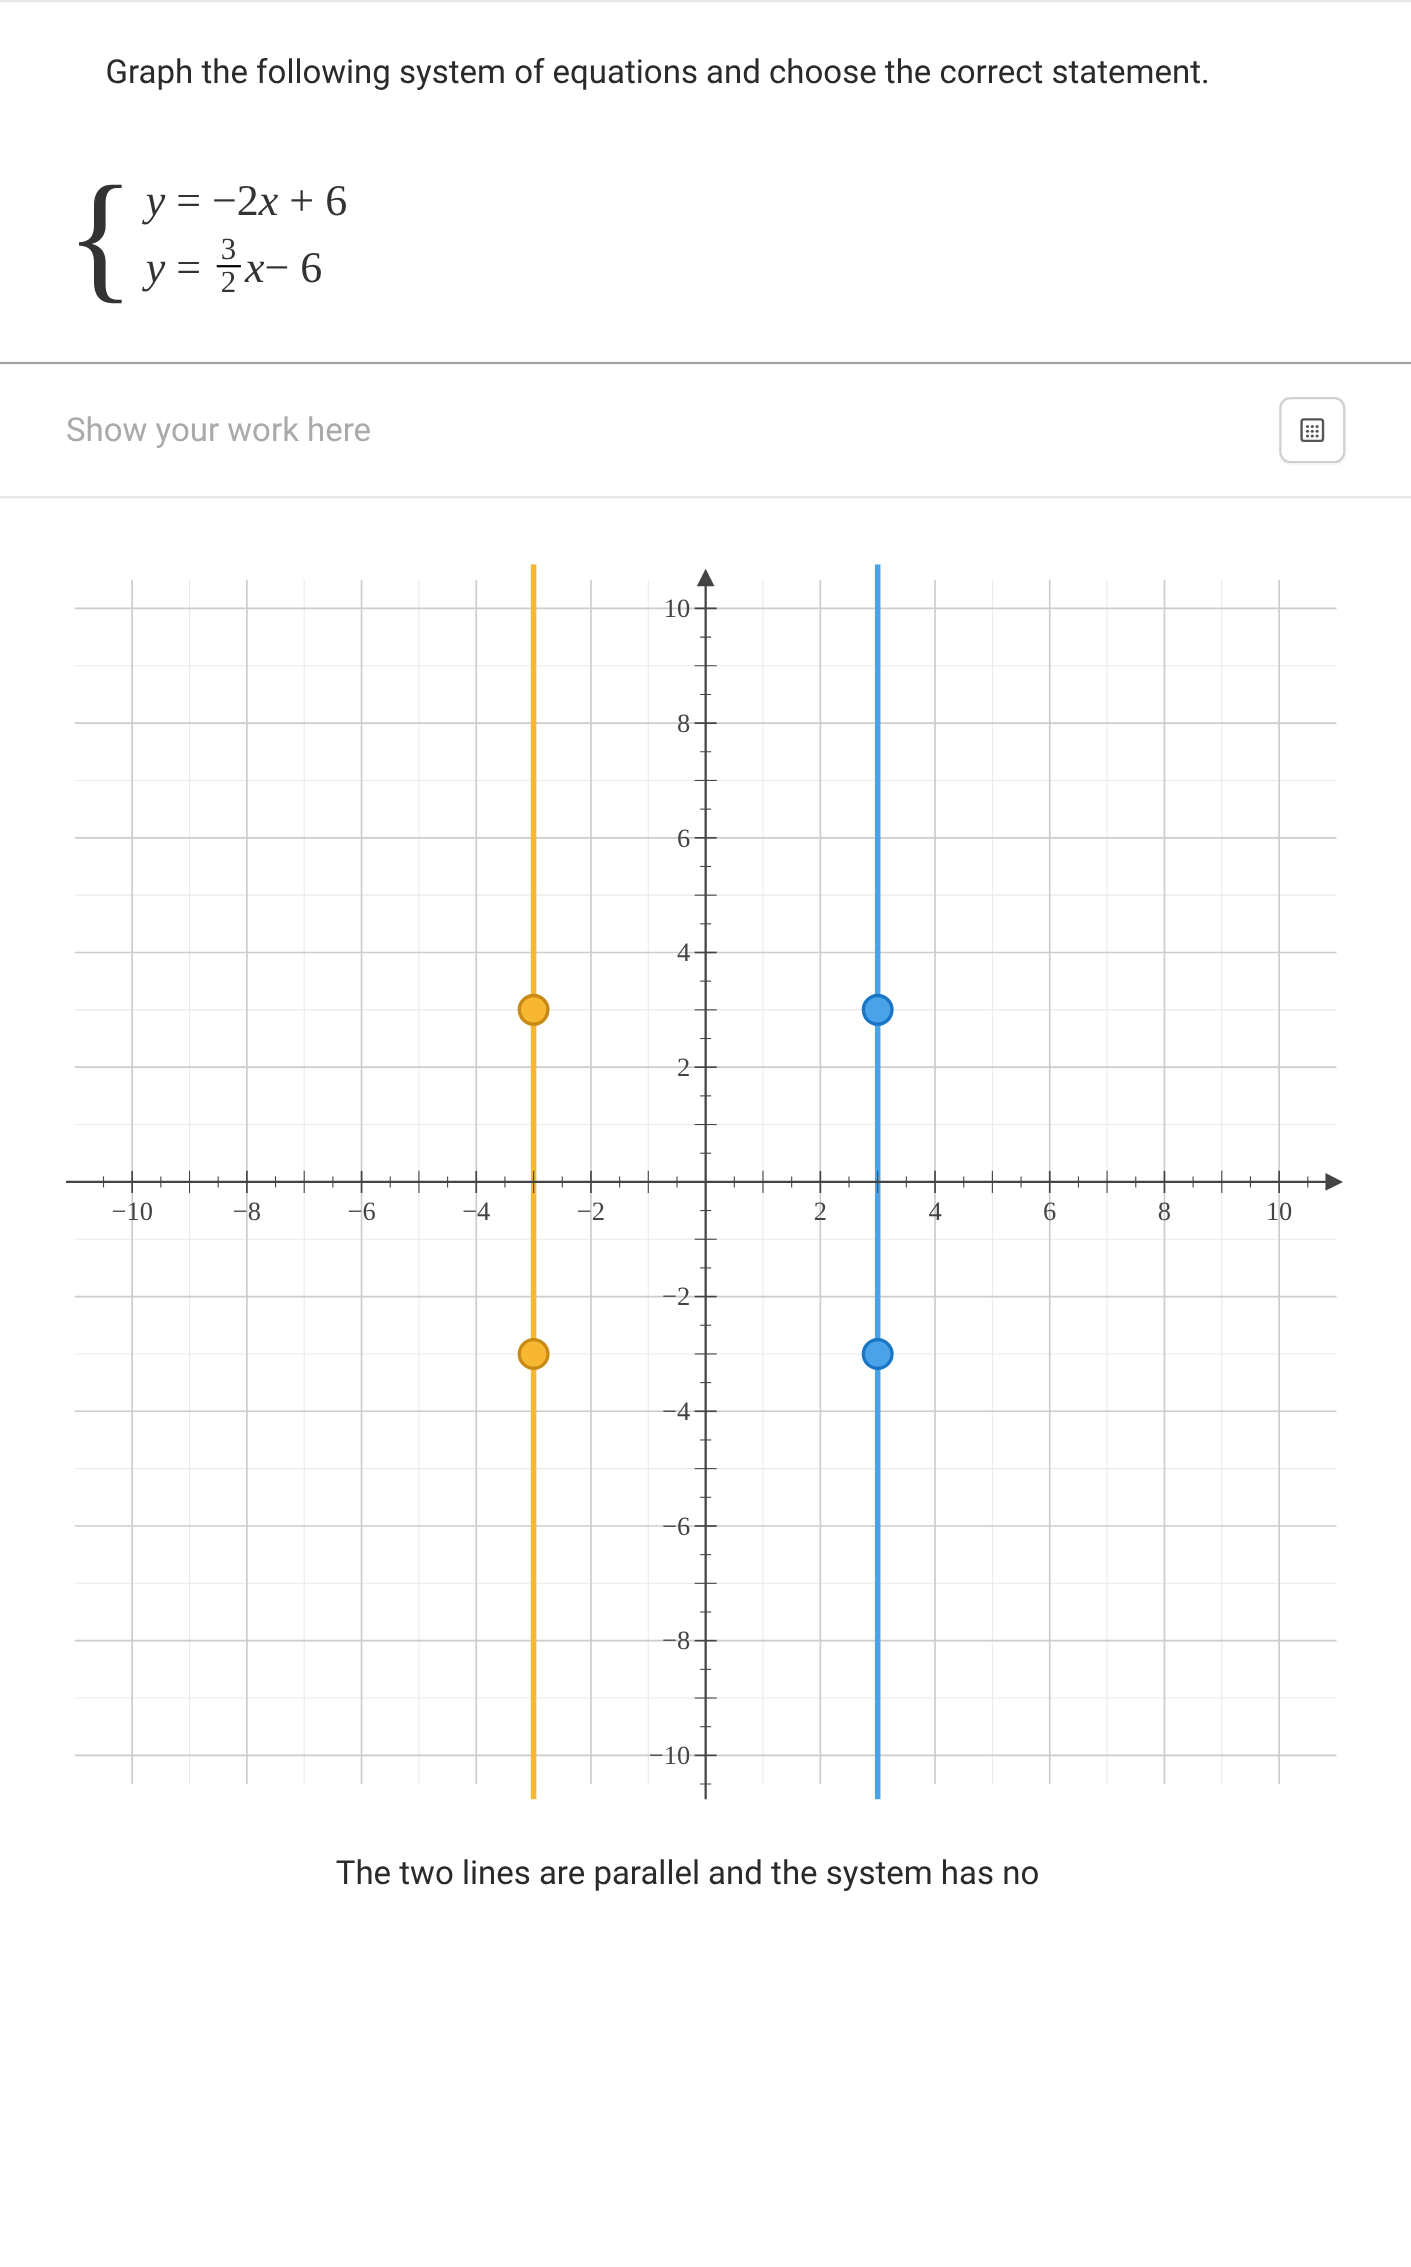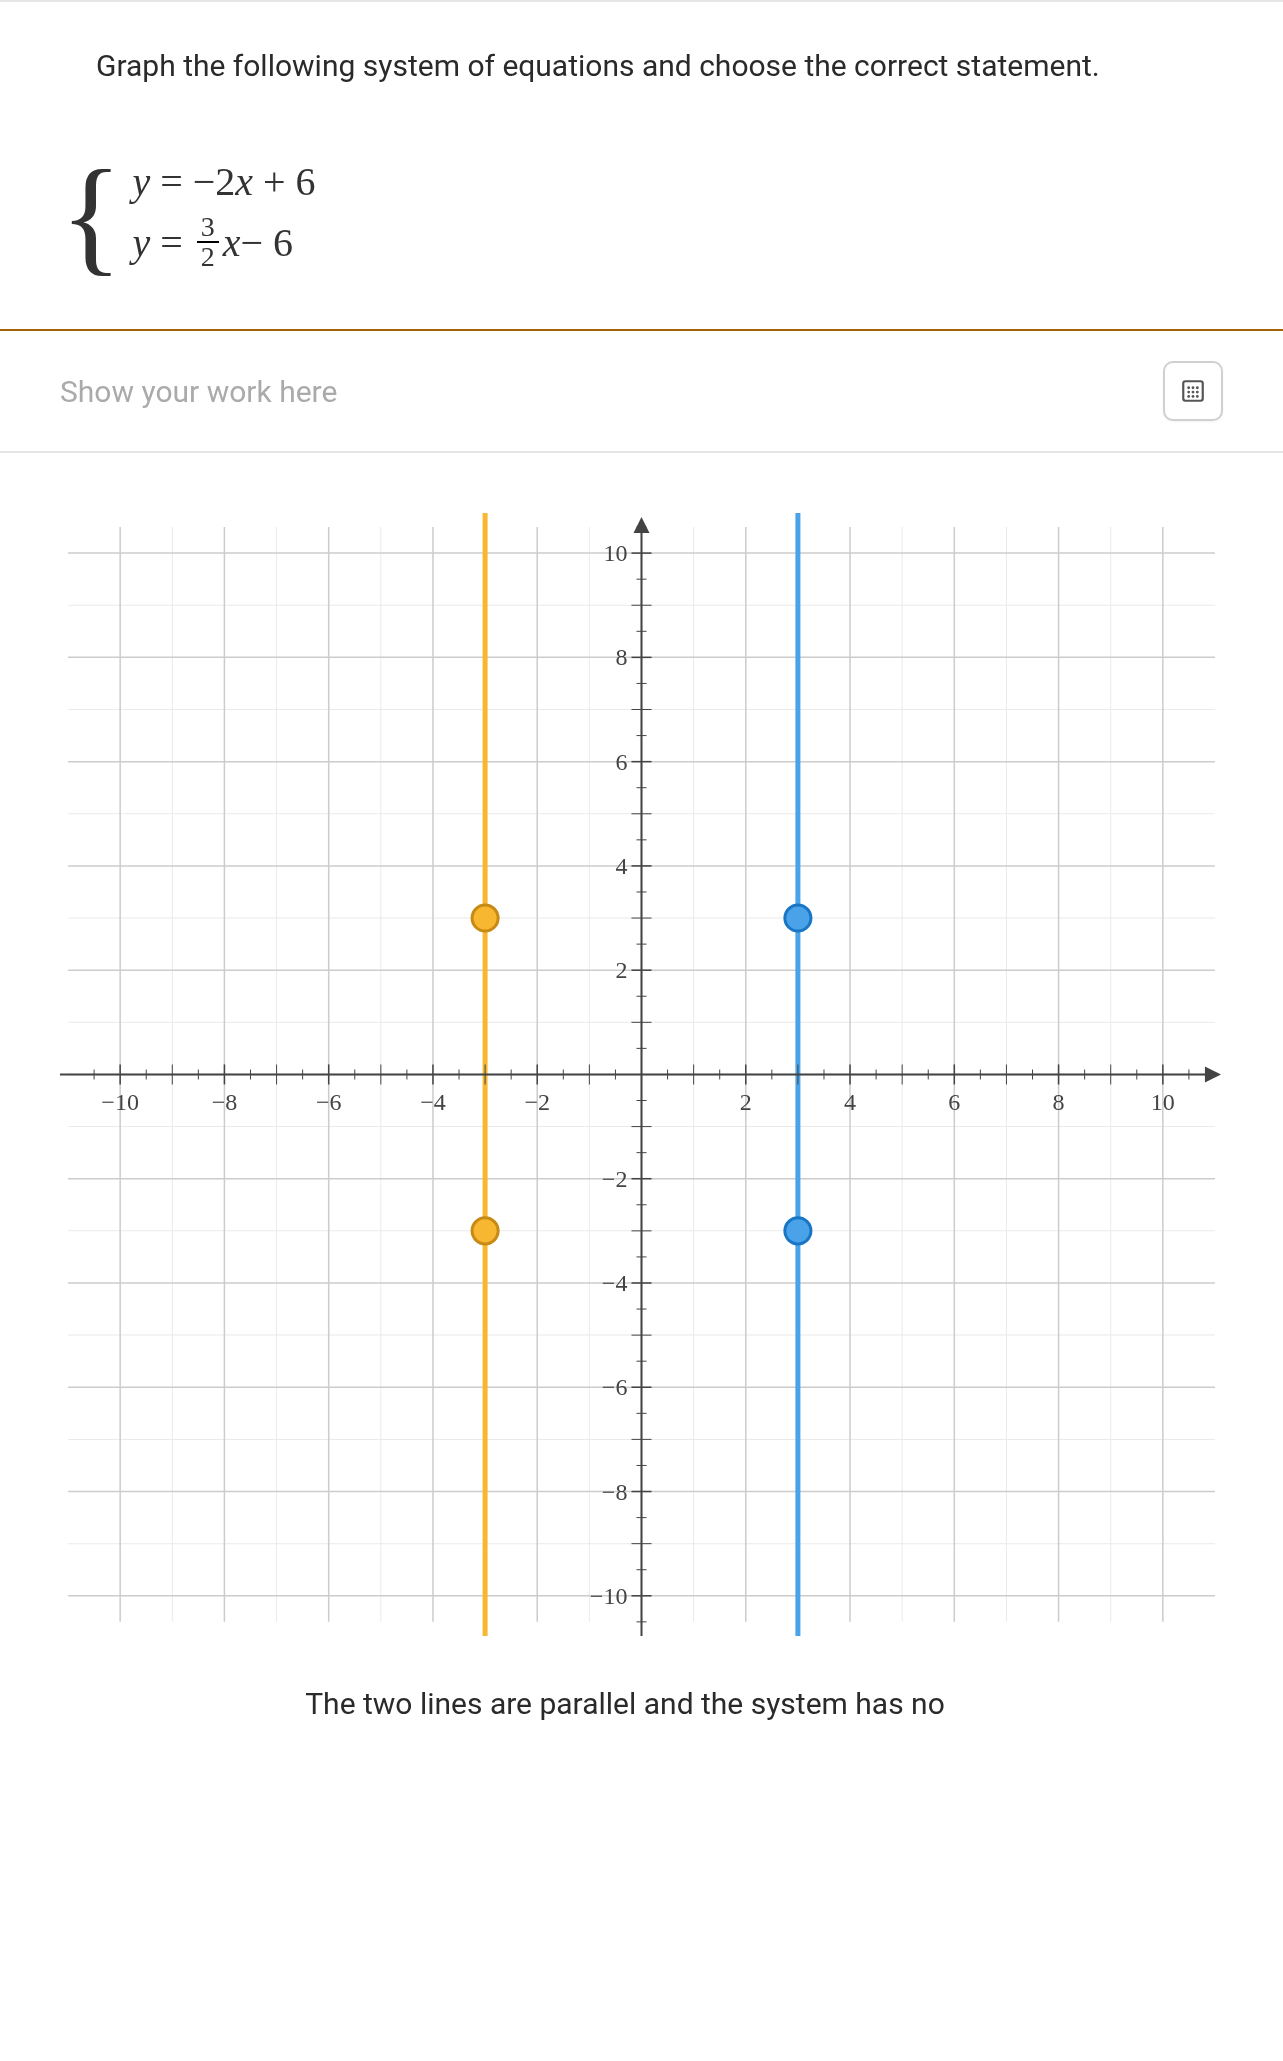--- a/index.html
+++ b/index.html
@@ -56,21 +56,21 @@
       margin: 0 4px;
     }
     .frac .num {
       border-bottom: 2px solid #000;
       padding: 0 4px;
     }
     .frac .den {
       padding: 0 4px;
     }
     .work-section {
-      border-top: 2px solid #a16207;
+      border-top: 2px solid #a3a3a3;
       border-bottom: 2px solid #e5e5e5;
       padding: 30px 60px;
       display: flex;
       justify-content: space-between;
       align-items: center;
     }
     .work-placeholder {
       color: #aaa;
       font-size: 30px;
     }

